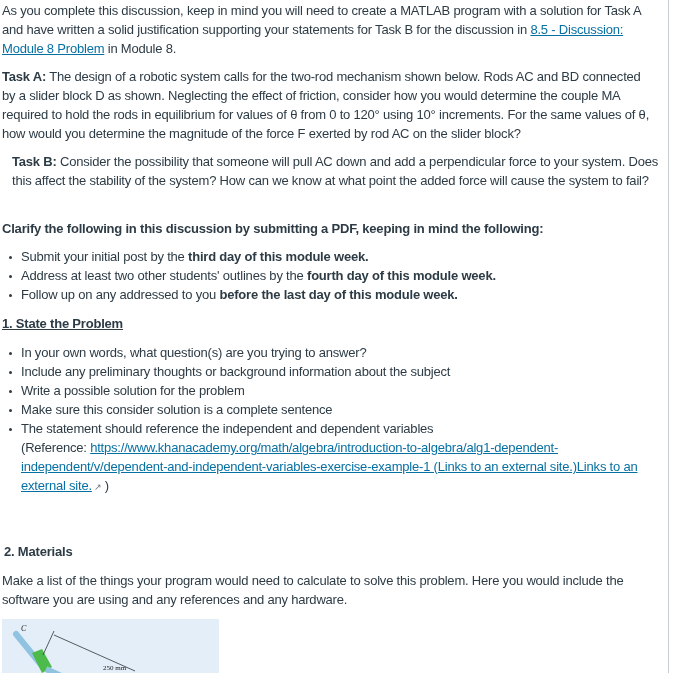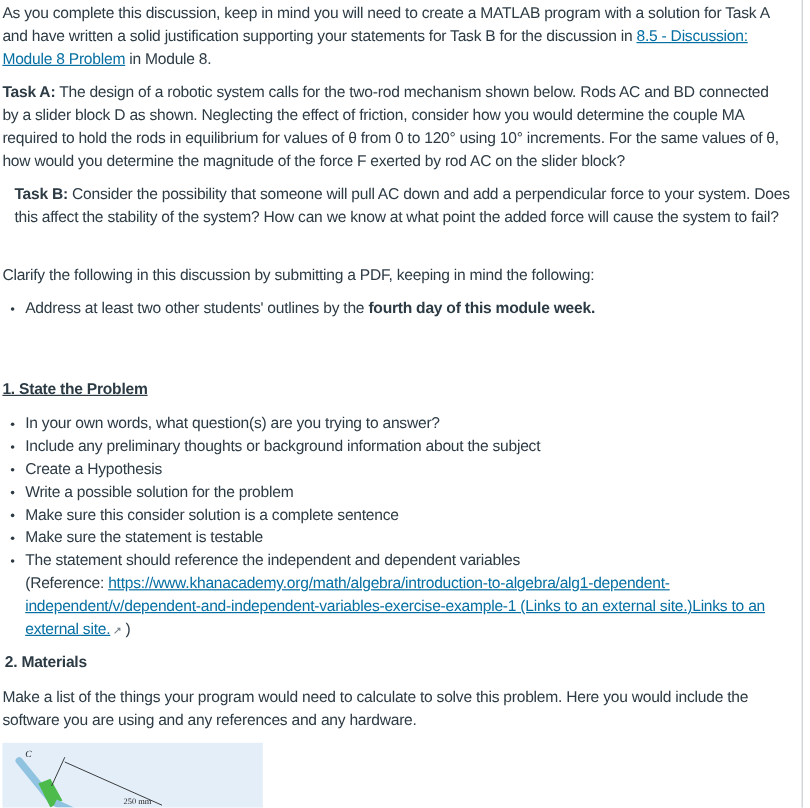--- a/index.html
+++ b/index.html
@@ -10,21 +10,21 @@
     }
     .right-border {
       position: absolute; left: 668px; top: 0; width: 1px; height: 673px; background: #c7cdd1;
     }
     p { margin: 0; line-height: 19px; letter-spacing: -0.2px; }
     a { color: #0770a3; text-decoration: underline; }
     b { font-weight: bold; color: #2d3b45; }
     .intro { position: absolute; top: 1px; left: 2px; width: 650px; }
     .taskA { position: absolute; top: 67px; left: 2px; width: 655px; }
     .taskB { position: absolute; top: 152px; left: 12px; width: 655px; }
-    .clarify { position: absolute; top: 219px; left: 2px; width: 655px; }
+    .clarify { position: absolute; top: 219px; left: 2px; width: 655px; font-weight: bold; }
     ul { margin: 0; padding: 0; list-style: none; position: absolute; left: 8px; }
     ul li { position: relative; padding-left: 13px; line-height: 19px; letter-spacing: -0.2px; }
     ul li::before {
       content: ""; position: absolute; left: 1px; top: 9px; width: 3px; height: 3px;
       border-radius: 50%; background: #2d3b45;
     }
     .list1 { top: 247px; }
     .h1 { position: absolute; top: 314px; left: 2px; text-decoration: underline; }
     .list2 { top: 343px; width: 640px; }
     .h2 { position: absolute; top: 542px; left: 4px; }
@@ -50,34 +50,34 @@
 
 <div class="taskB">
   <p><b>Task B:</b><span> Consider the possibility that someone will pull AC down and add a perpendicular force to your system. Does this affect the stability of the system?  How can we know at what point the added force will cause the system to fail?</span></p>
 </div>
 
 <div class="clarify">
   <p>Clarify the following in this discussion by submitting a PDF, keeping in mind the following:</p>
 </div>
 
 <ul class="list1">
+  <li><span>Submit your initial post by the </span><b>third day of this module week.</b></li>
   <li><span>Address at least two other students' outlines by the </span><b>fourth day of this module week.</b></li>
+  <li><span>Follow up on any addressed to you </span><b>before the last day of this module week.</b></li>
 </ul>
 
 <div class="h1">
   <p><b>1. State the Problem</b></p>
 </div>
 
 <ul class="list2">
   <li>In your own words, what question(s) are you trying to answer?</li>
   <li>Include any preliminary thoughts or background information about the subject</li>
-  <li>Create a Hypothesis</li>
   <li>Write a possible solution for the problem</li>
   <li>Make sure this consider solution is a complete sentence</li>
-  <li>Make sure the statement is testable</li>
   <li>
     <span>The statement should reference the independent and dependent variables</span><br>
     <span>(Reference:  </span><a href="#">https://www.khanacademy.org/math/algebra/introduction-to-algebra/alg1-dependent-independent/v/dependent-and-independent-variables-exercise-example-1 (Links to an external site.)Links to an external site.</a><span class="ext-icon">↗</span><span> )</span>
   </li>
 </ul>
 
 <div class="h2">
   <p><b>2. Materials</b></p>
 </div>
 

